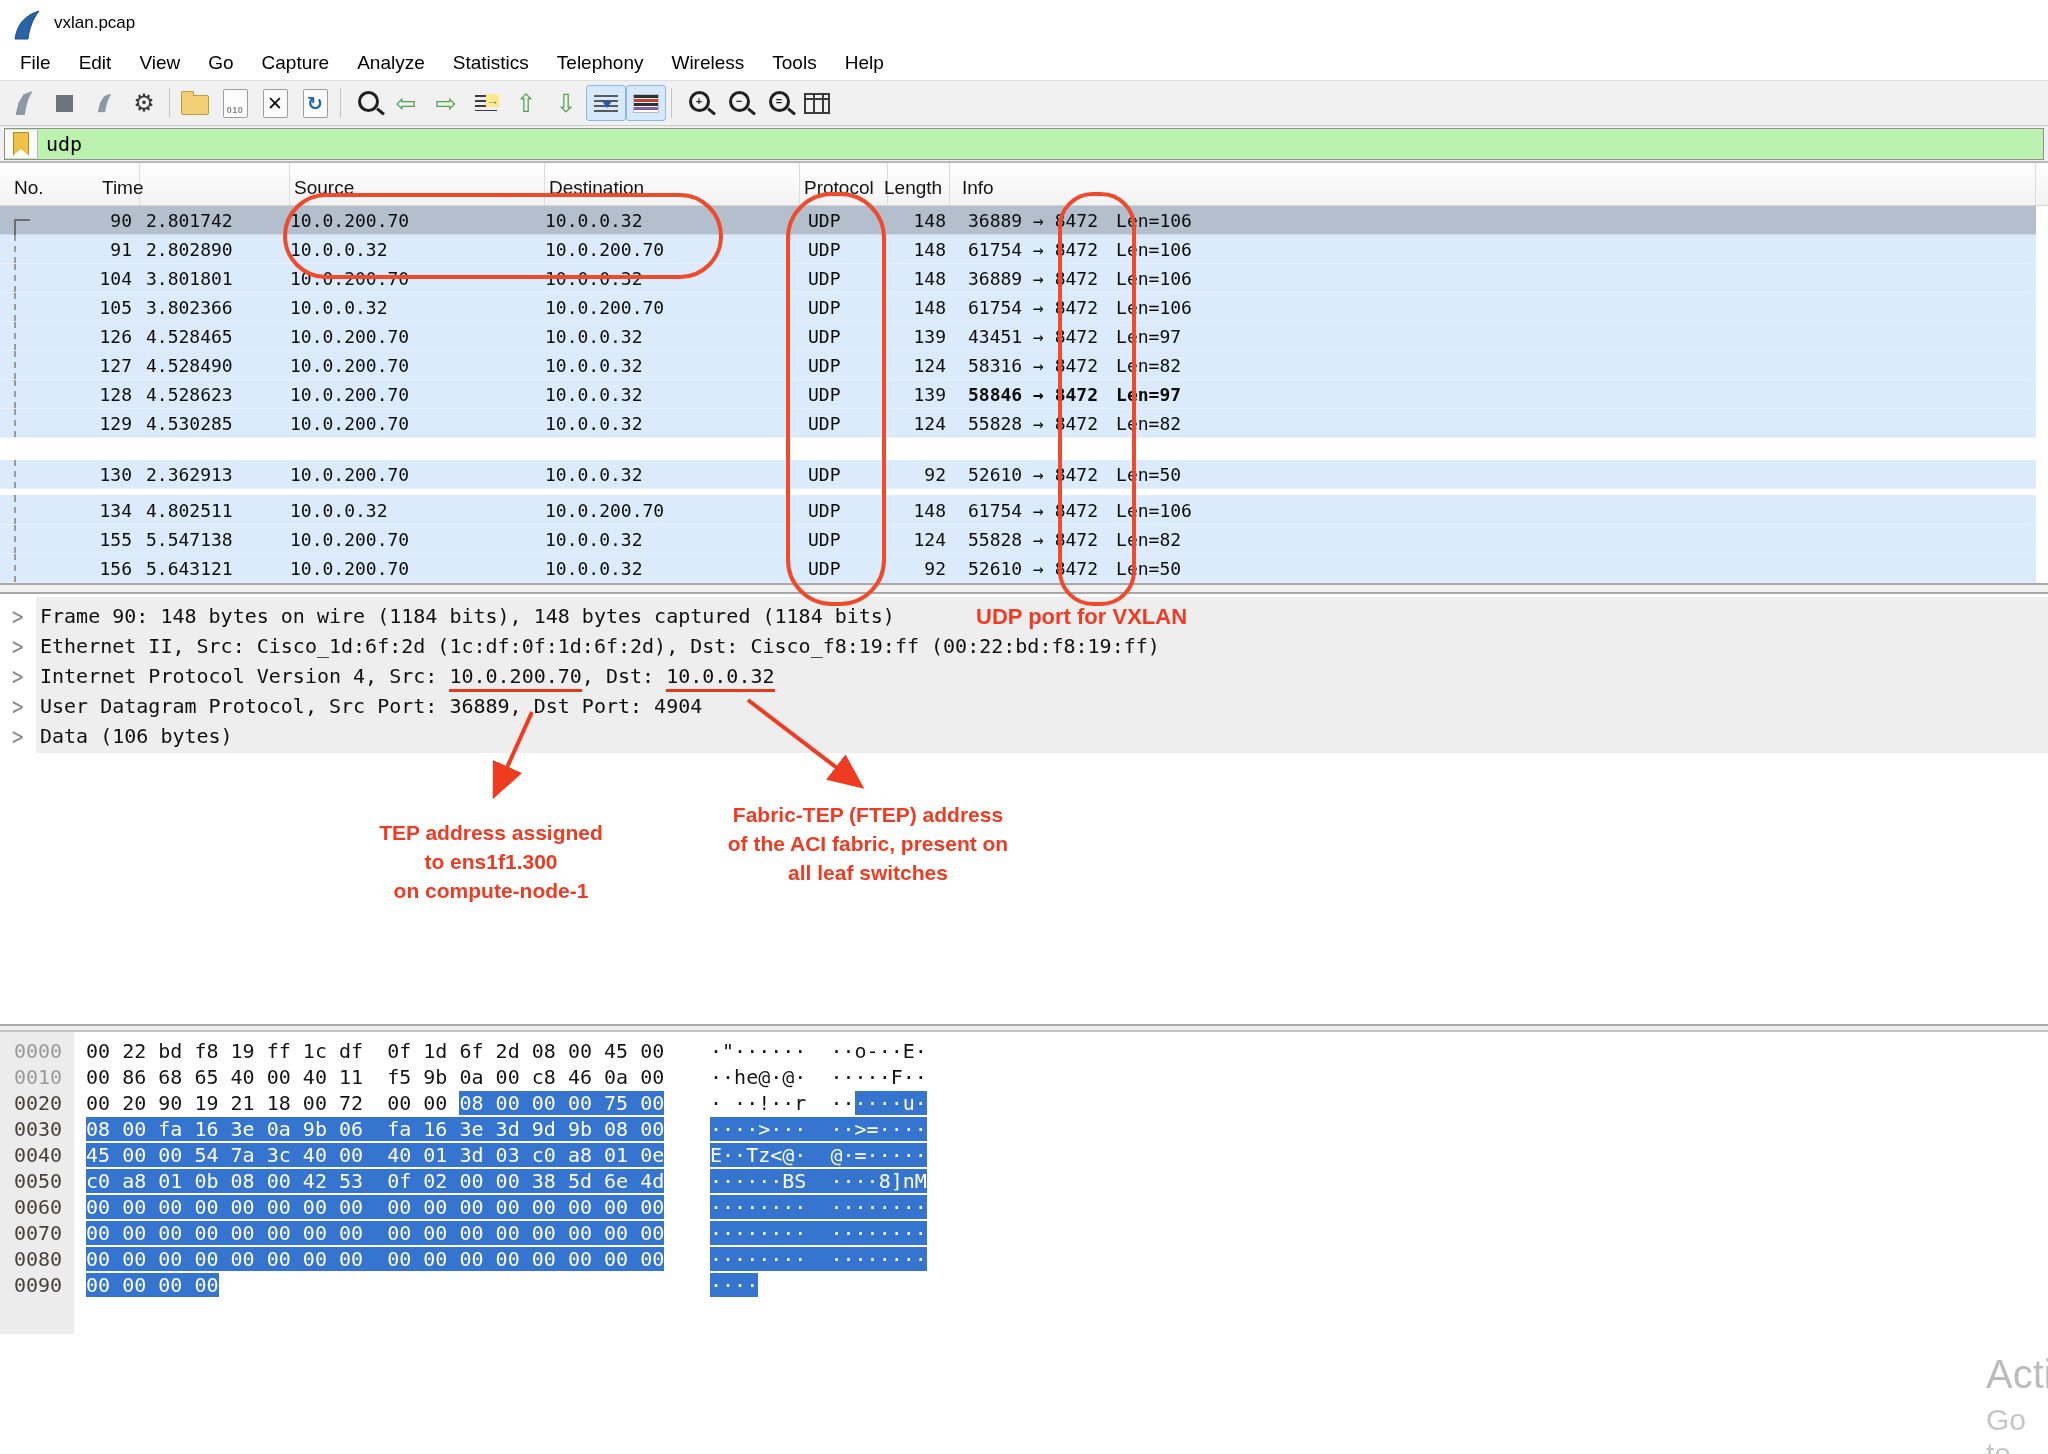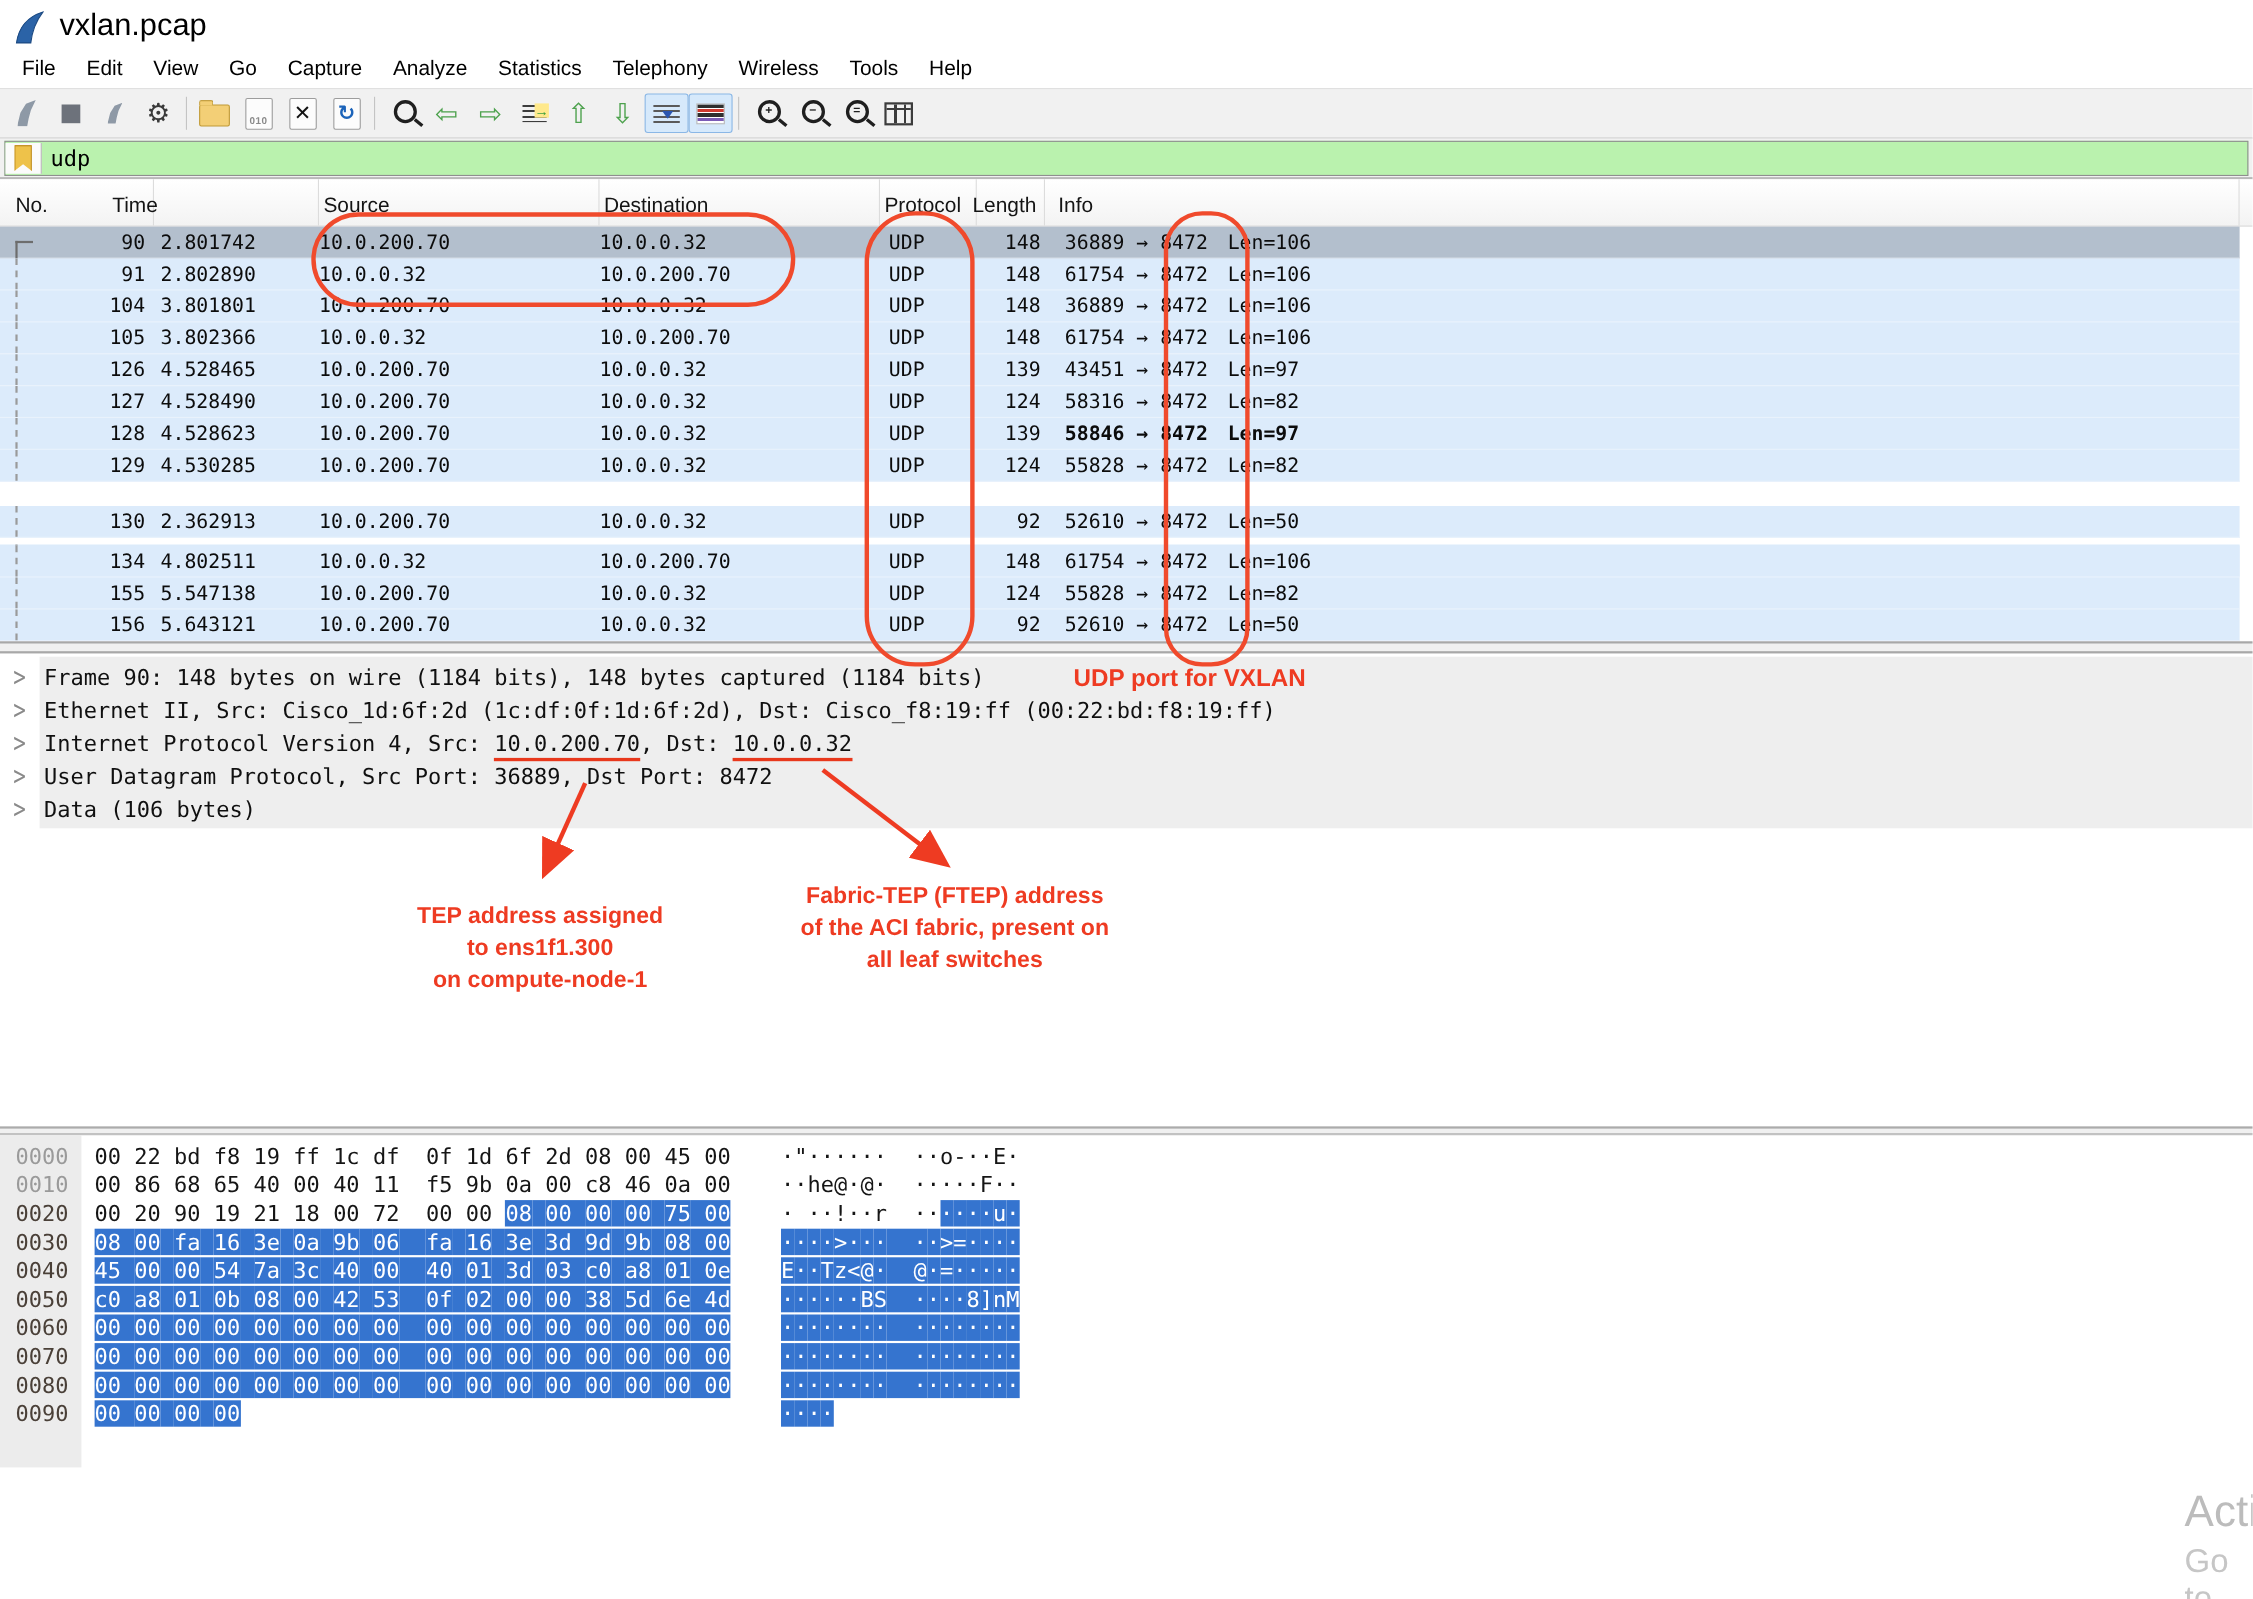--- a/index.html
+++ b/index.html
@@ -3,21 +3,21 @@
 <meta charset="utf-8">
 <style>
   html,body{margin:0;padding:0;background:#fff;}
   #app{position:relative;width:2048px;height:1454px;background:#fff;overflow:hidden;
        font-family:"Liberation Sans","DejaVu Sans",sans-serif;color:#111;}
   .mono{font-family:"DejaVu Sans Mono","Liberation Mono",monospace;}
 
   
   .titlebar{position:absolute;left:0;top:0;width:100%;height:46px;background:#fff;display:flex;align-items:center;}
   .titlebar svg{margin:4px 0 0 14px;}
-  .title-text{font-size:28px;margin-left:14px;color:#000;}
+  .title-text{font-size:17px;margin-left:14px;color:#000;}
 
   
   .menubar{position:absolute;left:0;top:46px;width:100%;height:34px;background:#fff;display:flex;align-items:center;padding-left:6px;box-sizing:border-box;}
   .menu-item{font-size:19px;padding:2px 14px;color:#000;cursor:default;}
 
   
   .toolbar{position:absolute;left:0;top:80px;width:100%;height:46px;background:#f1f1f1;border-top:1px solid #e0e0e0;border-bottom:1px solid #c9c9c9;display:flex;align-items:center;padding-left:4px;box-sizing:border-box;}
   .tbtn{width:38px;height:34px;display:flex;align-items:center;justify-content:center;position:relative;border:1px solid transparent;border-radius:3px;}
   .tbtn.active{background:#d6e9fb;border-color:#8ab7e6;}
   .tsep{width:1px;height:30px;background:#c4c4c4;margin:0 5px;}
@@ -383,21 +383,21 @@
         <div class="dline" style="top: 34px;">
           <span class="exp mono">&gt;</span>
           <span class="dtext mono">Ethernet II, Src: Cisco_1d:6f:2d (1c:df:0f:1d:6f:2d), Dst: Cisco_f8:19:ff (00:22:bd:f8:19:ff)</span>
         </div>
         <div class="dline" style="top: 64px;">
           <span class="exp mono">&gt;</span>
           <span class="dtext mono"><span>Internet Protocol Version 4, Src: </span><span class="redline">10.0.200.70</span><span>, Dst: </span><span class="redline">10.0.0.32</span></span>
         </div>
         <div class="dline" style="top: 94px;">
           <span class="exp mono">&gt;</span>
-          <span class="dtext mono">User Datagram Protocol, Src Port: 36889, Dst Port: 8472</span>
+          <span class="dtext mono">User Datagram Protocol, Src Port: 36889, Dst Port: 4904</span>
         </div>
         <div class="dline" style="top: 124px;">
           <span class="exp mono">&gt;</span>
           <span class="dtext mono">Data (106 bytes)</span>
         </div>
       </div>
   </div>
 
   <div class="ellipse" style="left:283px;top:193px;width:432px;height:78px;"></div>
   <div class="ellipse" style="left:786px;top:192px;width:92px;height:406px;border-radius:46px;"></div>

